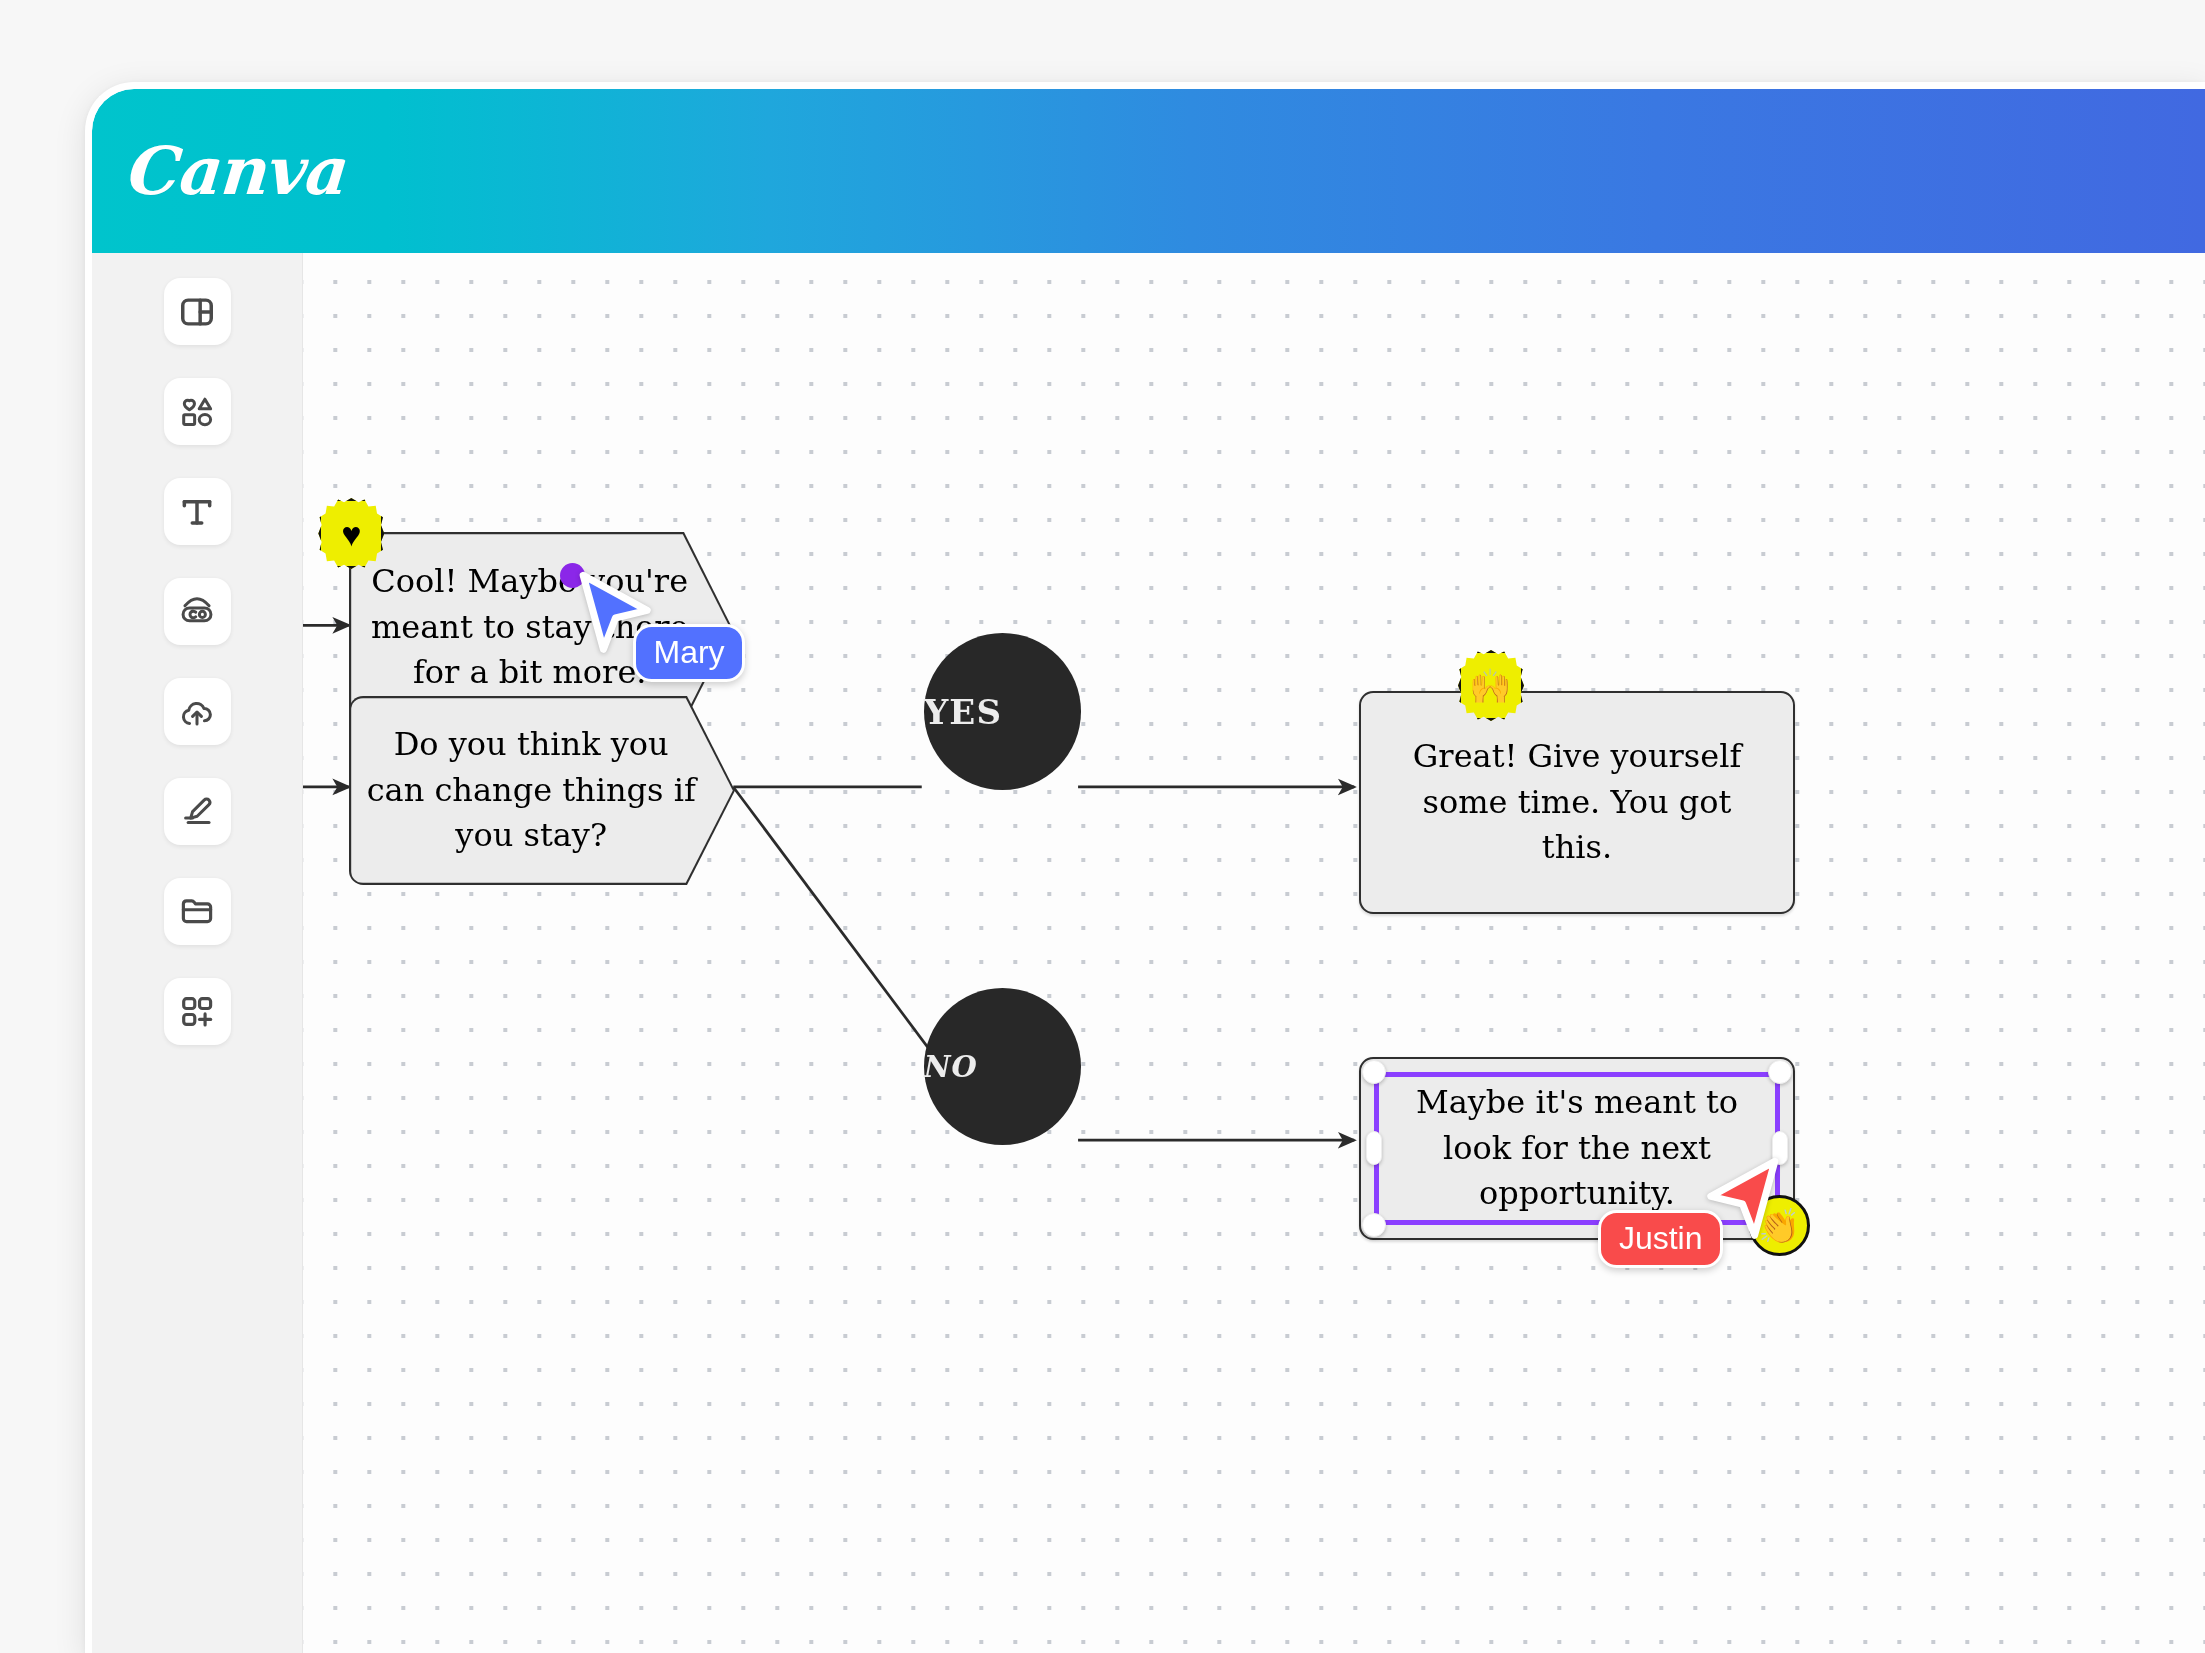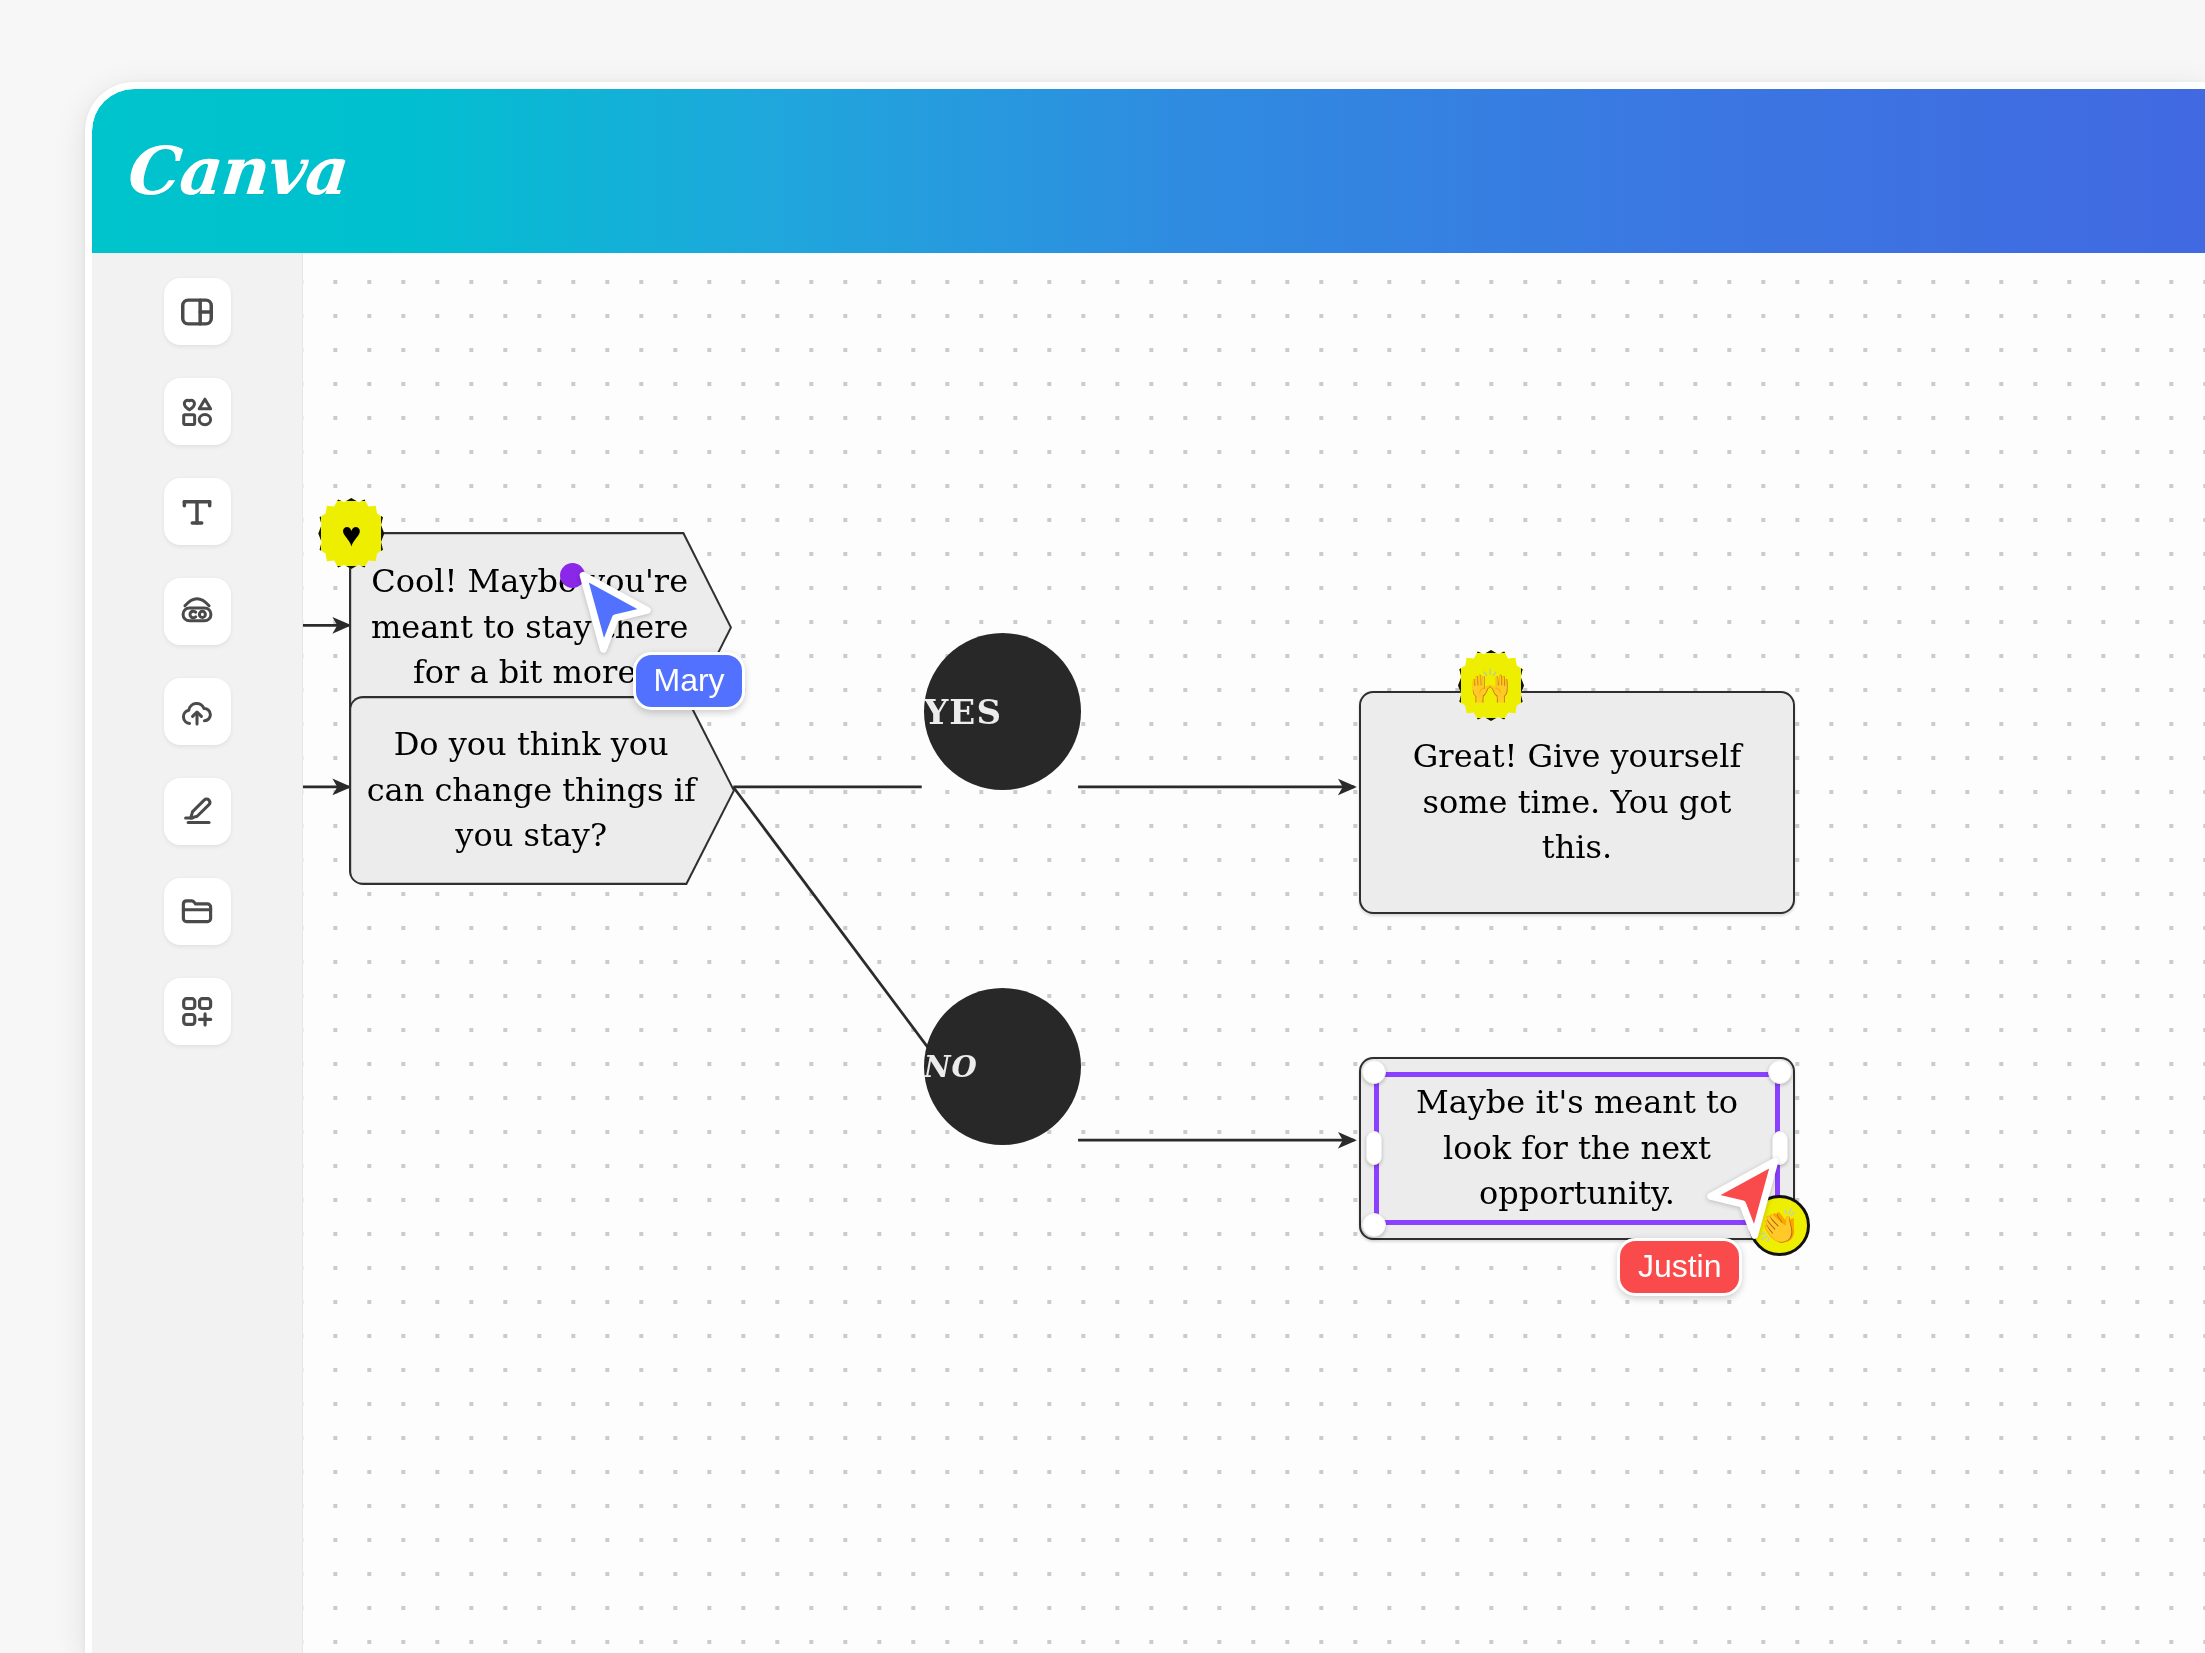--- a/index.html
+++ b/index.html
@@ -180,21 +180,20 @@
     position:absolute;
     padding:8.8px 17.5px 11px;
     border-radius:18.6px;
     color:#fff; font-size:32px; font-weight:400;
     font-family:"Liberation Sans", sans-serif;
     border:3.8px solid #fff;
     box-shadow:0 2.7px 7.7px rgba(0,0,0,.18);
     white-space:nowrap;
     line-height:1;
     cursor:pointer;
-    margin-top:28px;
   }
   .anchor-dot{
     position:absolute; width:25px; height:25px; border-radius:50%;
     z-index:65;
   }
 </style>
 </head>
 <body>
 
 <div id="app-window">
@@ -373,19 +372,19 @@
         <svg width="82" height="93" viewBox="0 0 30 34">
           <path d="M3 1.6 L26.4 14.4 L14.8 17.2 L10.4 28.6 Z" fill="#5271FF" stroke="#ffffff" stroke-width="2.6" stroke-linejoin="round"></path>
         </svg>
         <div class="name" style="background:#5271FF; left:58px; top:53px;">Mary</div>
       </div>
 
       <div class="cursor" style="left:1398px; top:904px;">
         <svg width="82" height="93" viewBox="0 0 30 34">
           <path d="M27 1.6 L3.6 14.4 L15.2 17.2 L19.6 28.6 Z" fill="#F94B4B" stroke="#ffffff" stroke-width="2.6" stroke-linejoin="round"></path>
         </svg>
-        <div class="name" style="background:#F94B4B; right:41px; top:53px;">Justin</div>
+        <div class="name" style="background:#F94B4B; right:60px; top:53px;">Justin</div>
       </div>
 
     </div>
   </div>
 </div>
 
 
 </body></html>

